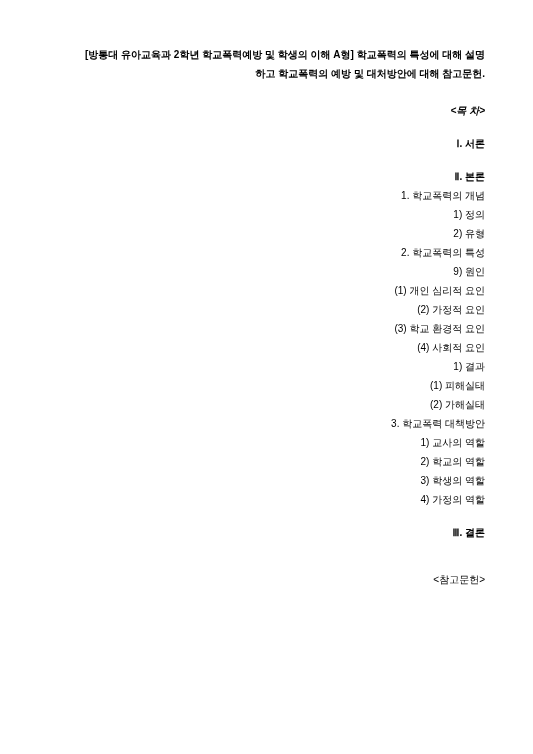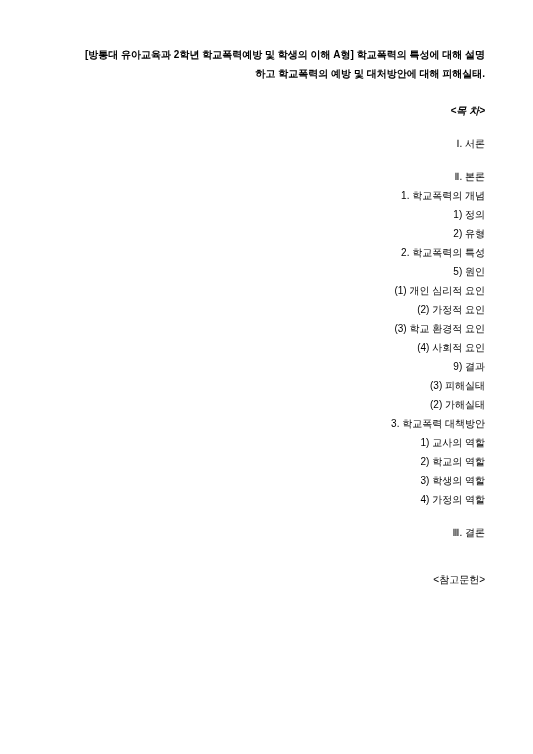--- a/index.html
+++ b/index.html
@@ -24,20 +24,21 @@
     }
     .toc-heading {
       margin-top: 18px;
       margin-bottom: 14px;
       font-weight: bold;
       font-style: italic;
     }
     .level-0 {
       margin-left: 0;
       margin-top: 14px;
+      font-weight: bold;
     }
     .level-0.first {
       margin-top: 0;
     }
     .level-1 {
       margin-left: 20px;
       margin-top: 0;
     }
     .level-2 {
       margin-left: 8px;
@@ -51,38 +52,38 @@
     }
     p {
       white-space: nowrap;
       text-align: right;
     }
   </style>
 </head>
 <body>
 
 <p class="bold-title">[방통대 유아교육과 2학년 학교폭력예방 및 학생의 이해 A형] 학교폭력의 특성에 대해 설명</p>
-<p class="bold-title">하고 학교폭력의 예방 및 대처방안에 대해 피해실태.</p>
+<p class="bold-title">하고 학교폭력의 예방 및 대처방안에 대해 참고문헌.</p>
 
 <p class="toc-heading">&lt;목      차&gt;</p>
 
 <p class="level-0 first">Ⅰ. 서론</p>
 
 <p class="level-0">Ⅱ. 본론</p>
 <p class="level-1">1. 학교폭력의 개념</p>
 <p class="level-2">1) 정의</p>
 <p class="level-2">2) 유형</p>
 <p class="level-1">2. 학교폭력의 특성</p>
-<p class="level-2">5) 원인</p>
+<p class="level-2">9) 원인</p>
 <p class="level-3">(1) 개인 심리적 요인</p>
 <p class="level-3">(2) 가정적 요인</p>
 <p class="level-3">(3) 학교 환경적 요인</p>
 <p class="level-3">(4) 사회적 요인</p>
-<p class="level-2">9) 결과</p>
-<p class="level-3">(3) 피해실태</p>
+<p class="level-2">1) 결과</p>
+<p class="level-3">(1) 피해실태</p>
 <p class="level-3">(2) 가해실태</p>
 <p class="level-1">3. 학교폭력 대책방안</p>
 <p class="level-2">1) 교사의 역할</p>
 <p class="level-2">2) 학교의 역할</p>
 <p class="level-2">3) 학생의 역할</p>
 <p class="level-2">4) 가정의 역할</p>
 
 <p class="level-0">Ⅲ. 결론</p>
 
 <p class="ref">&lt;참고문헌&gt;</p>

